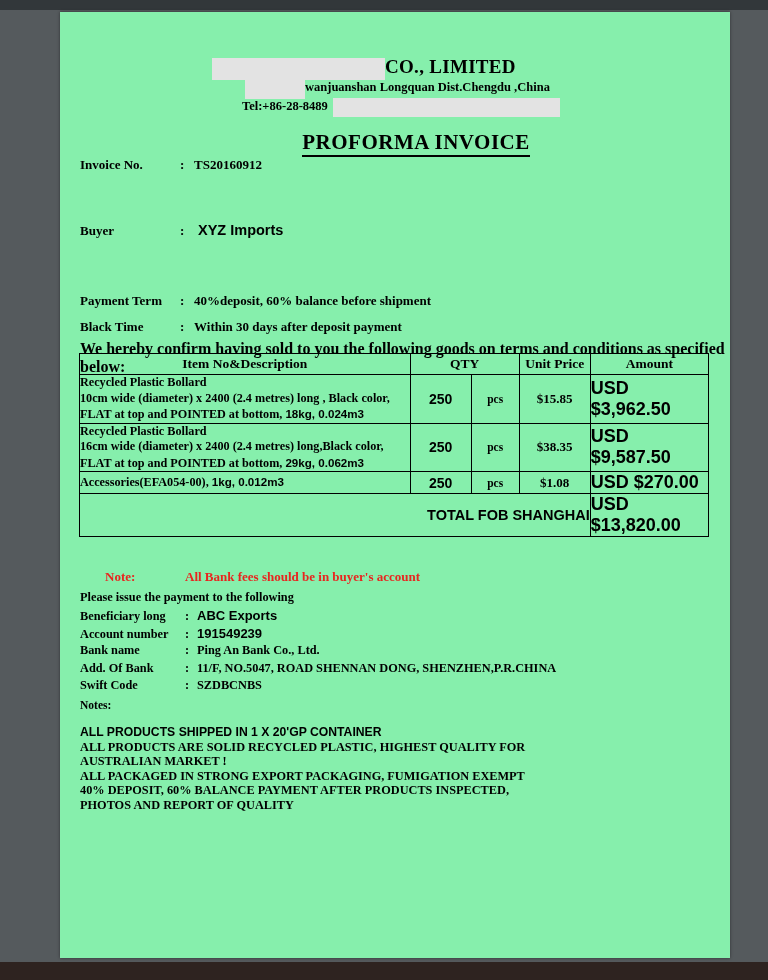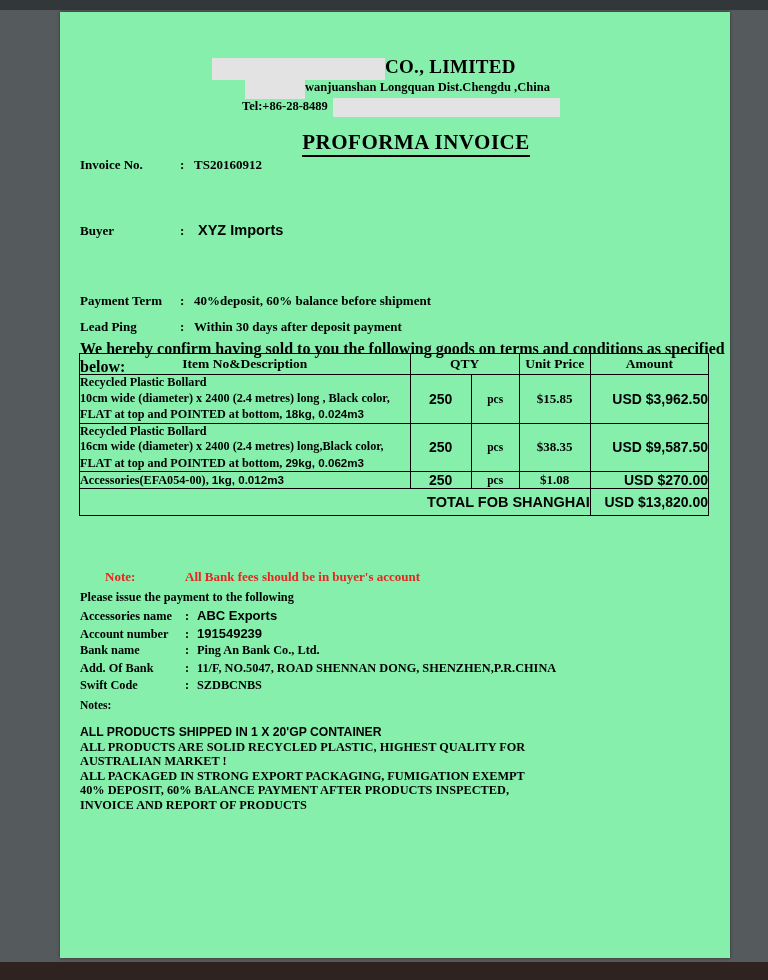--- a/index.html
+++ b/index.html
@@ -172,23 +172,23 @@
     font-size: 11.5px;
     font-weight: bold;
     margin-top: 36px;
   }
   td.price {
     text-align: center;
     font-size: 13px;
     font-weight: bold;
   }
   td.amount {
-    text-align: right;
-    font-family: "Liberation Sans", sans-serif;
-    font-size: 14px;
+    text-align: left;
+    font-family: "Liberation Sans", sans-serif;
+    font-size: 18px;
     font-weight: bold;
     margin-top: 32px;
   }
   td.acc {
     padding: 5px 0 5px 4px;
     font-size: 12.2px;
     font-weight: bold;
   }
   td.acc .sans {
     font-family: "Liberation Sans", sans-serif;
@@ -297,21 +297,21 @@
 
     <div class="field f-buyer">
       <span class="lbl">Buyer</span><span class="colon">:</span><span class="val-sans">XYZ Imports</span>
     </div>
 
     <div class="field f-payterm">
       <span class="lbl">Payment Term</span><span class="colon">:</span><span class="val-serif">40%deposit, 60% balance before shipment</span>
     </div>
 
     <div class="field f-lead">
-      <span class="lbl">Lead Ping</span><span class="colon">:</span><span class="val-serif">Within 30 days after deposit payment</span>
+      <span class="lbl">Black Time</span><span class="colon">:</span><span class="val-serif">Within 30 days after deposit payment</span>
     </div>
 
     <div class="confirm-line">We hereby confirm having sold to you the following goods on terms and conditions as specified below:</div>
 
     <table class="items">
       <colgroup>
         <col class="c-desc">
           <col class="c-qty">
           <col class="c-unit">
           <col class="c-price">
@@ -368,21 +368,21 @@
     </table>
 
     <div class="note-row">
       <span class="note-lbl">Note:</span>
       <span class="note-txt">All Bank fees should be in buyer's account</span>
     </div>
 
     <div class="bank">
       <div class="line intro">Please issue the payment  to the following</div>
       <div class="line">
-        <span class="bl">Accessories name</span><span class="bc">:</span><span class="bv-sans">ABC Exports</span>
+        <span class="bl">Beneficiary long</span><span class="bc">:</span><span class="bv-sans">ABC Exports</span>
       </div>
       <div class="line">
         <span class="bl">Account number</span><span class="bc">:</span><span class="bv-sans">191549239</span>
       </div>
       <div class="line">
         <span class="bl">Bank name</span><span class="bc">:</span><span>Ping An Bank Co., Ltd.</span>
       </div>
       <div class="line">
         <span class="bl">Add. Of Bank</span><span class="bc">:</span><span>11/F, NO.5047, ROAD SHENNAN DONG, SHENZHEN,P.R.CHINA</span>
       </div>
@@ -391,17 +391,17 @@
       </div>
     </div>
 
     <div class="notes-label">Notes:</div>
     <div class="notes-body">
       <span class="sans">ALL PRODUCTS SHIPPED IN 1 X 20'GP CONTAINER</span><br>
       <span>ALL PRODUCTS ARE SOLID RECYCLED PLASTIC, HIGHEST QUALITY FOR</span><br>
       <span>AUSTRALIAN MARKET !</span><br>
       <span>ALL PACKAGED IN STRONG EXPORT PACKAGING, FUMIGATION EXEMPT</span><br>
       <span>40% DEPOSIT, 60% BALANCE PAYMENT AFTER PRODUCTS INSPECTED,</span><br>
-      <span>INVOICE AND REPORT OF PRODUCTS</span>
+      <span>PHOTOS AND REPORT OF QUALITY</span>
     </div>
 
   </div>
 </div>
 
 </body></html>

